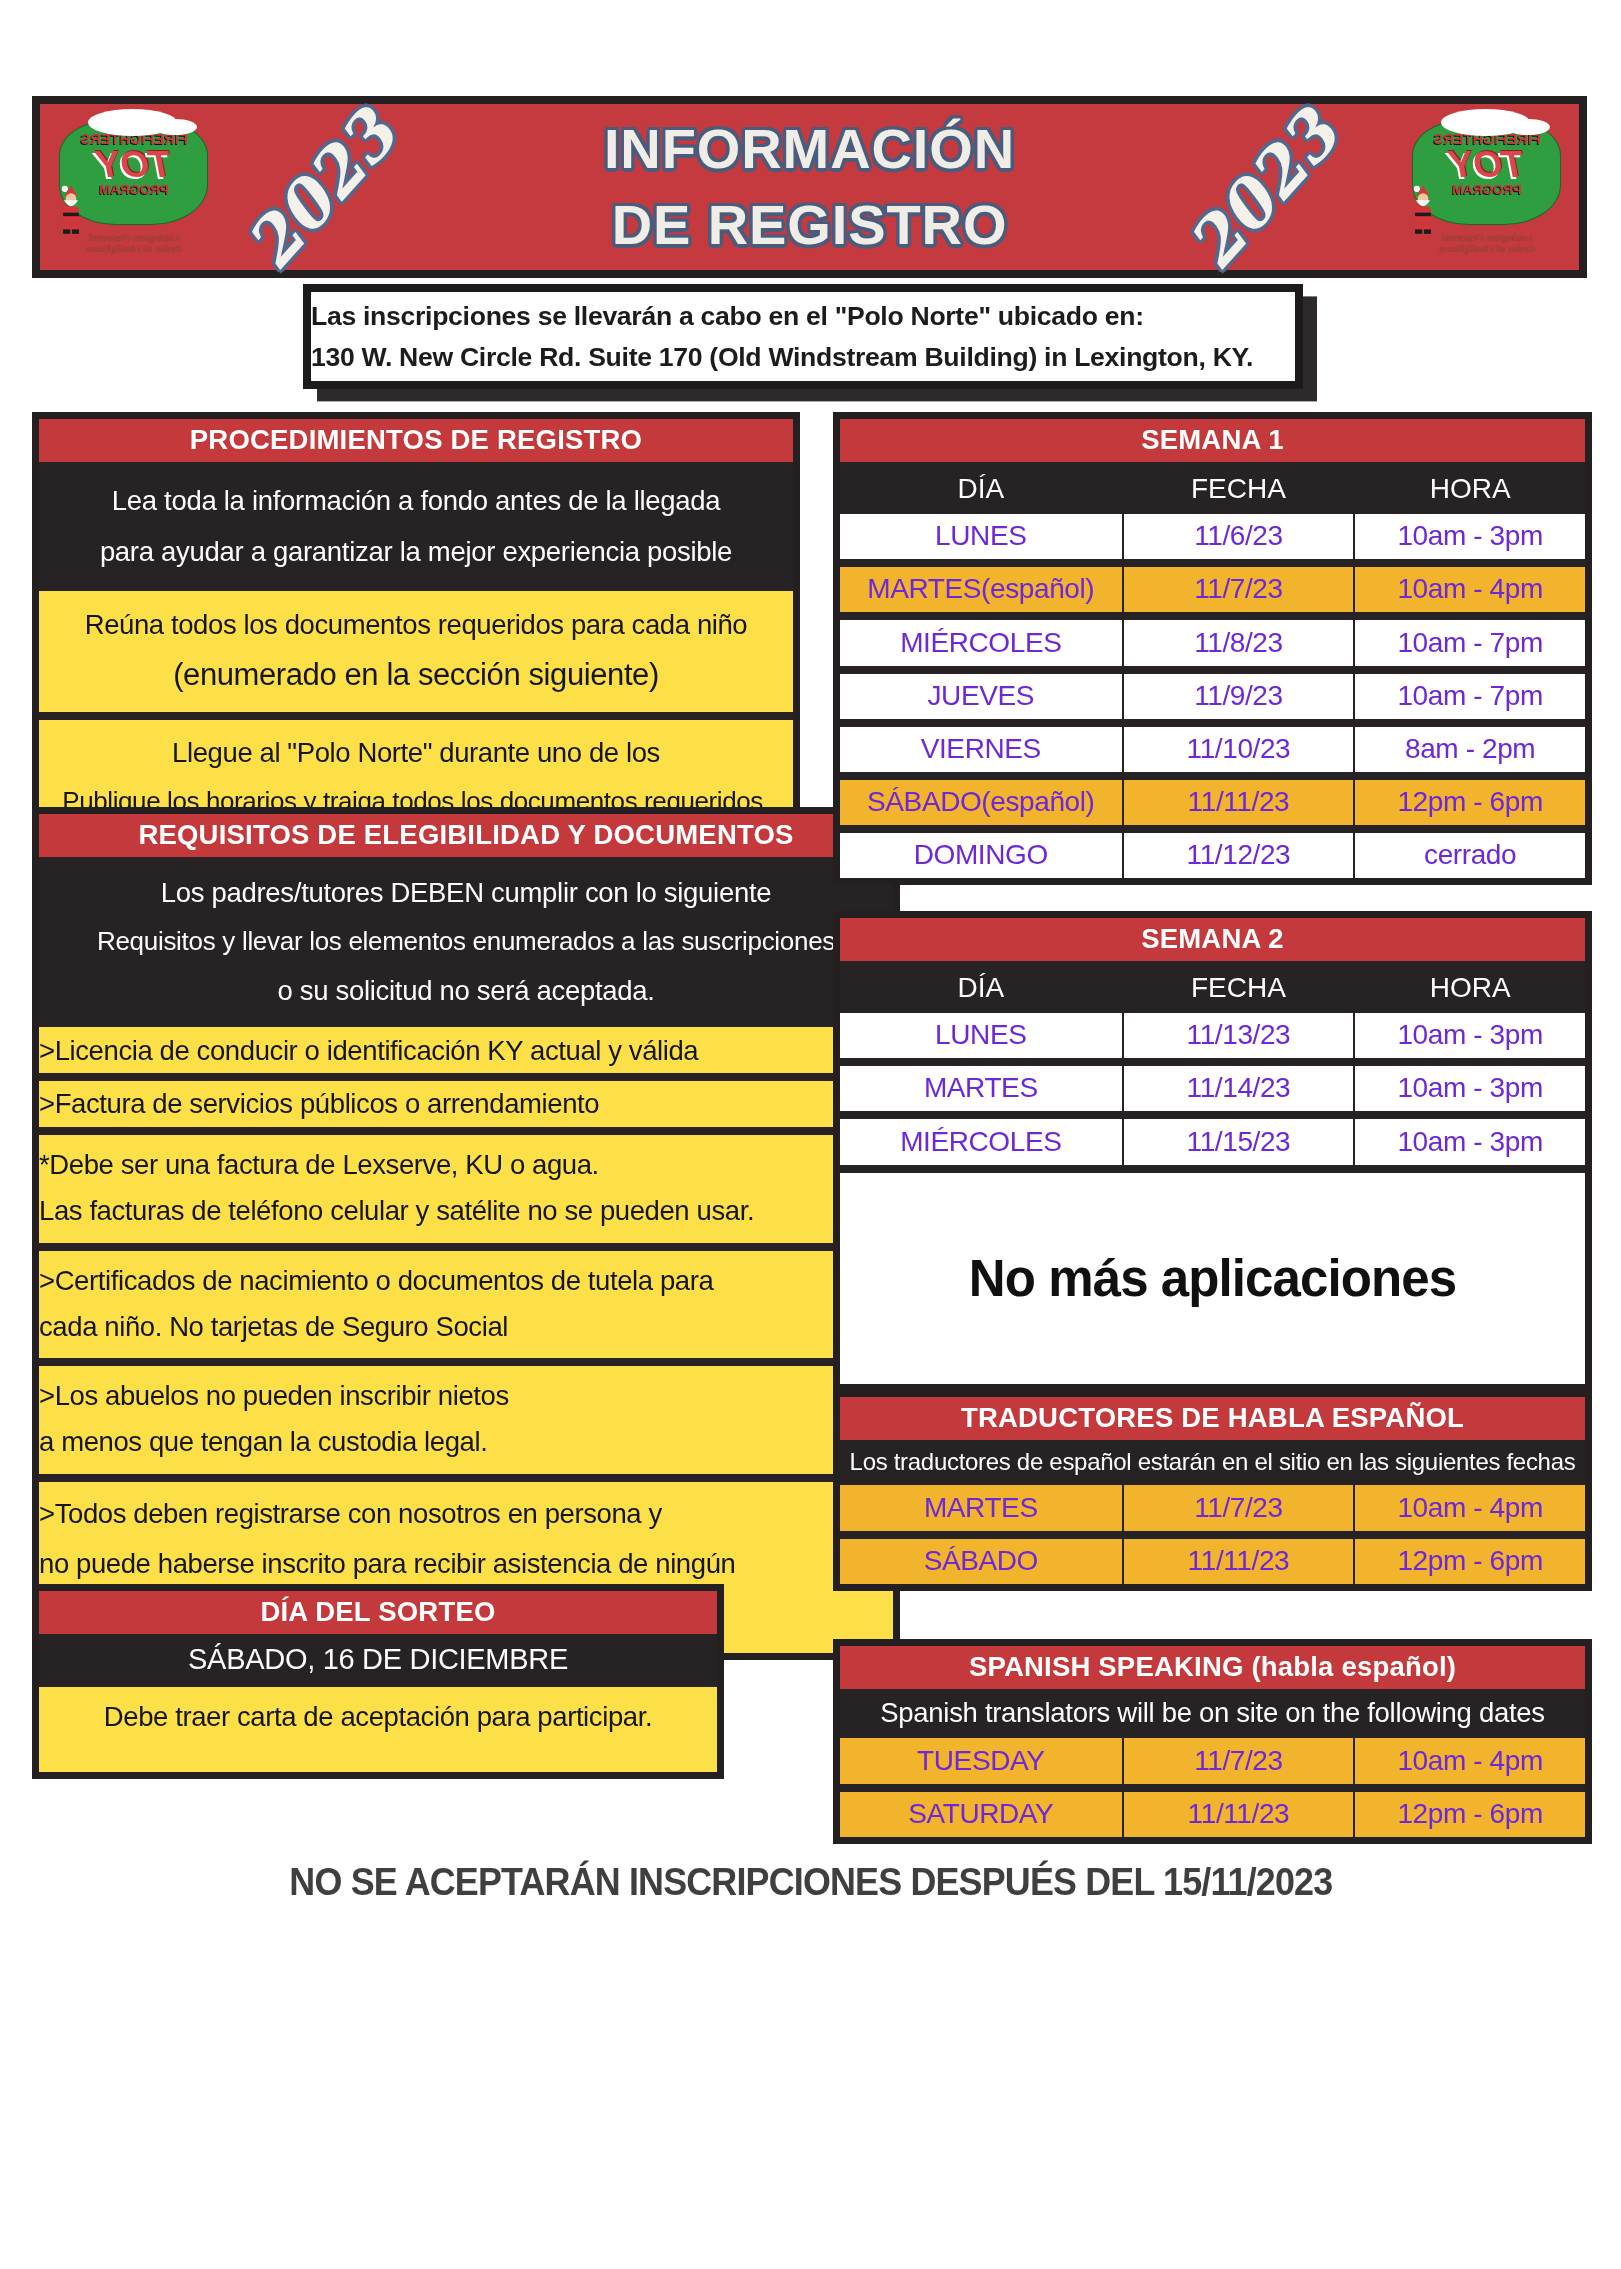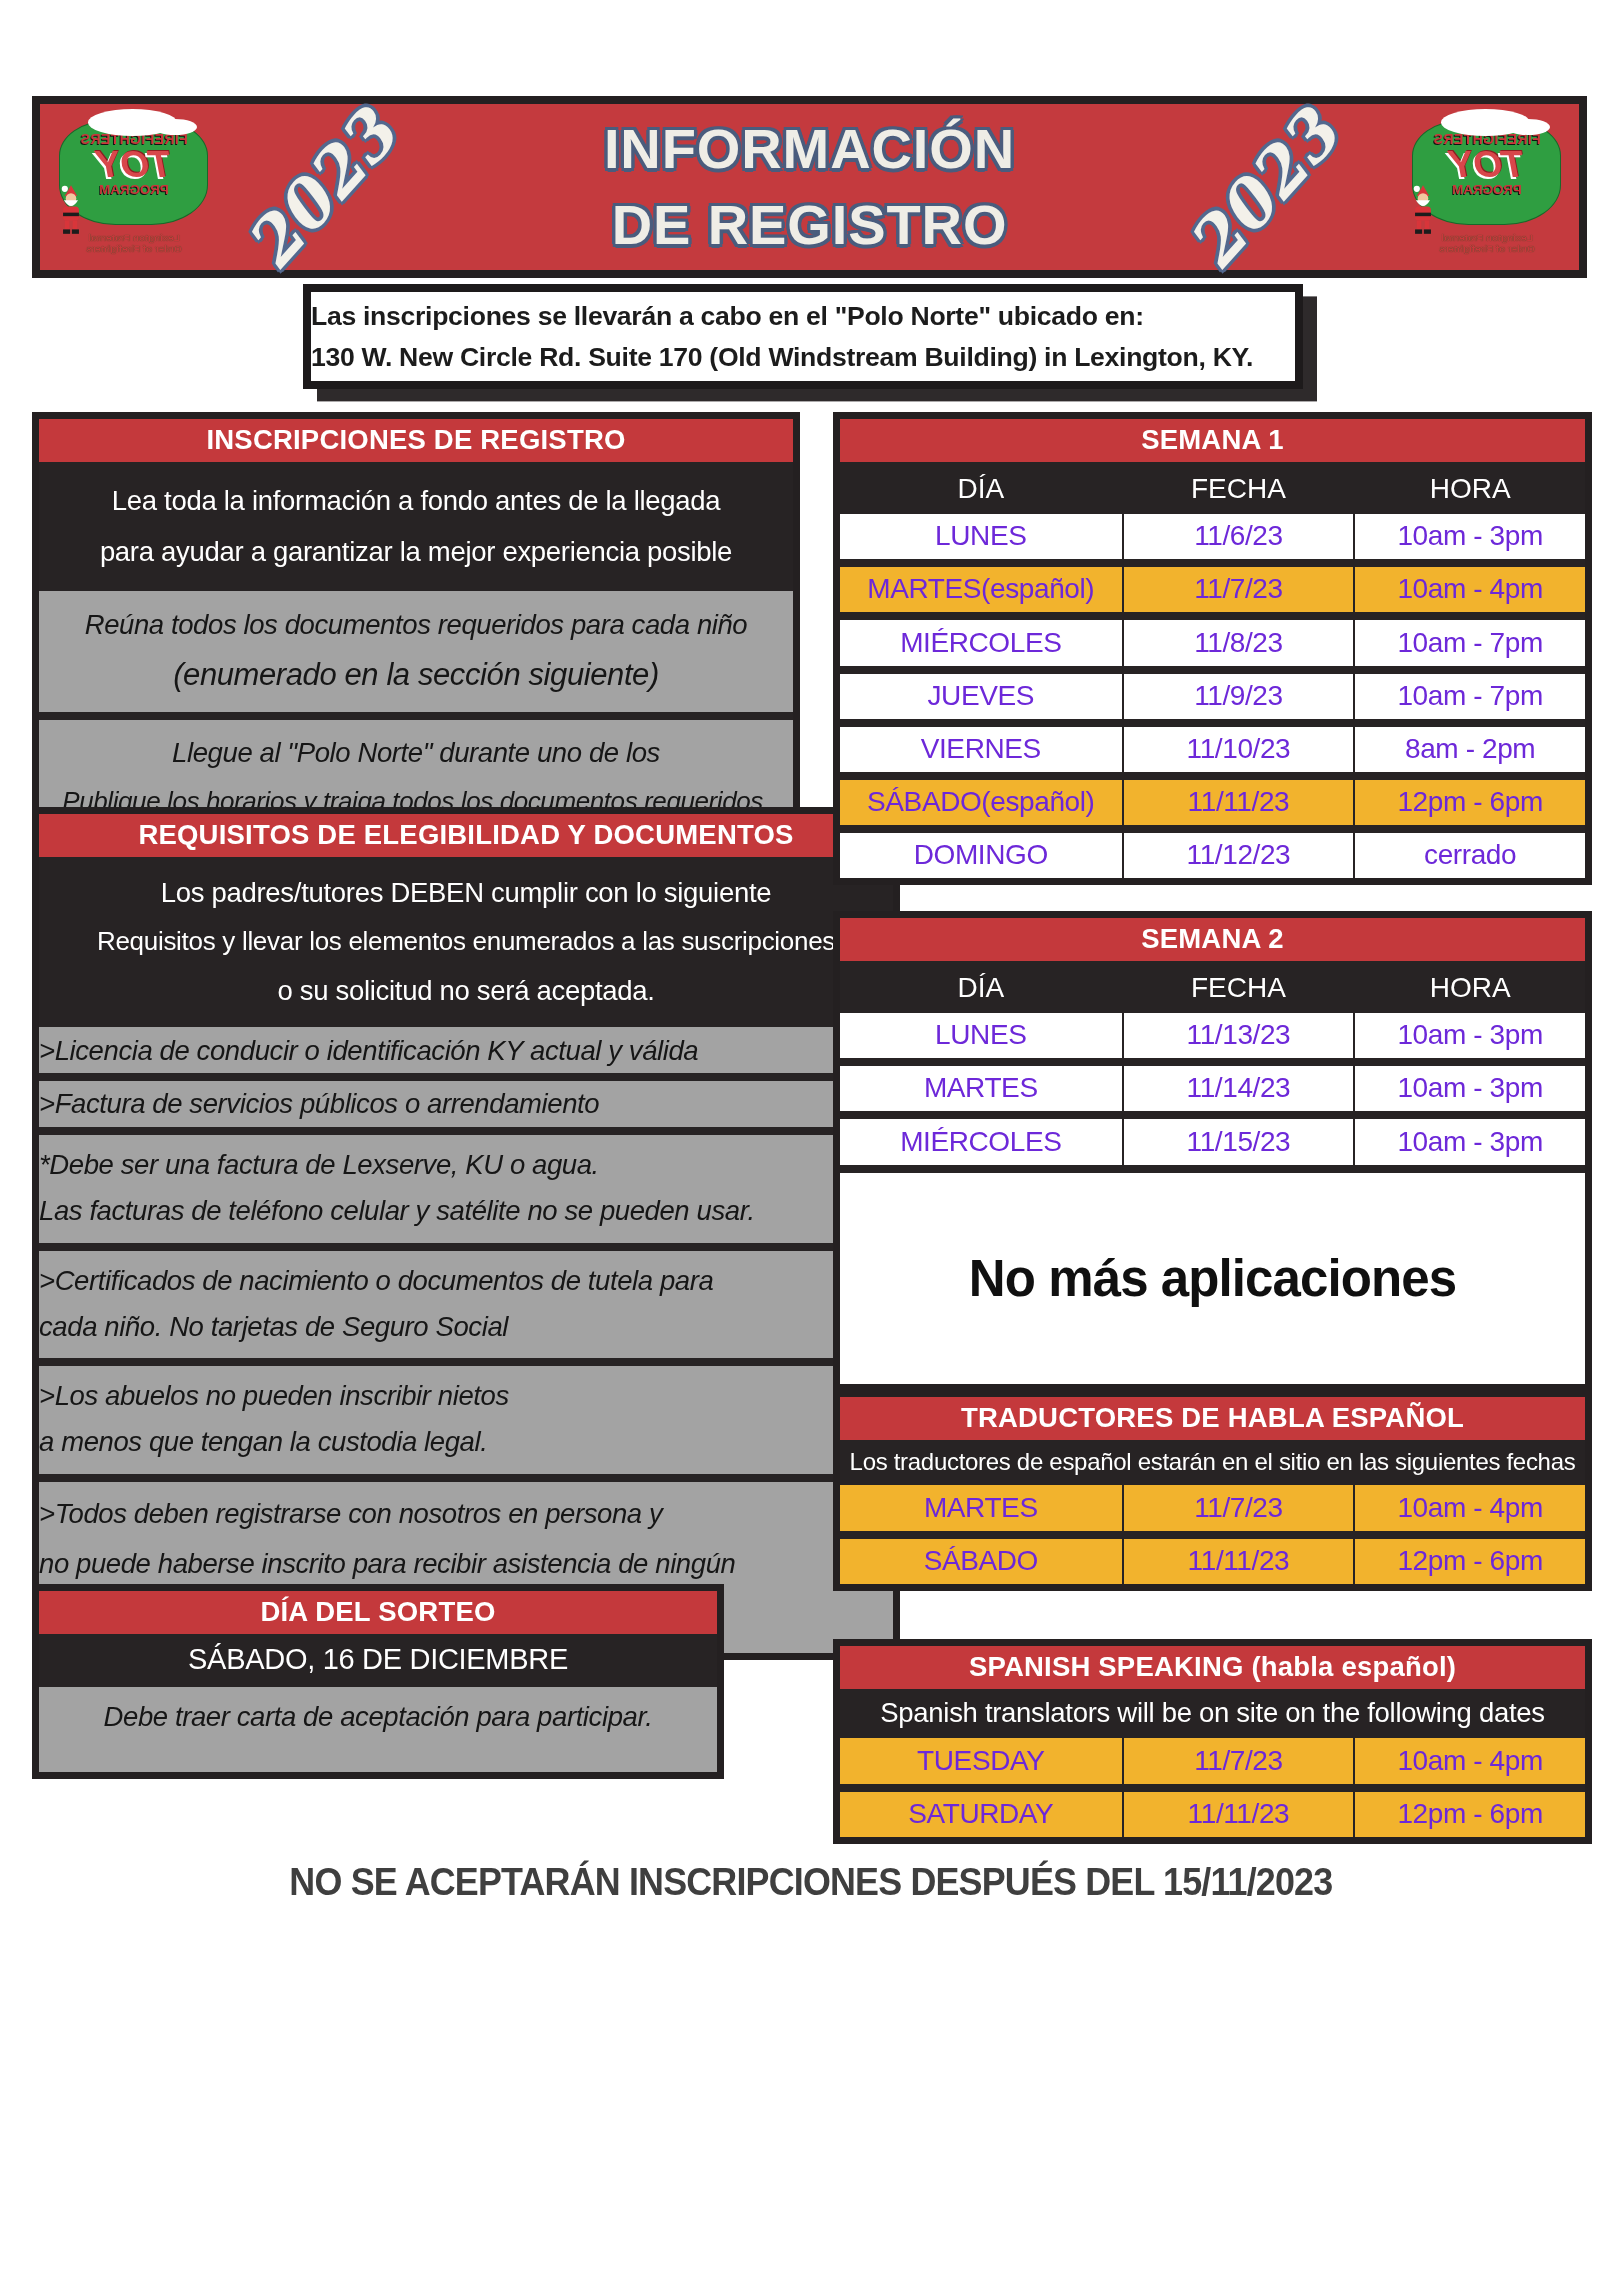--- a/index.html
+++ b/index.html
@@ -43,21 +43,21 @@
   .address{position:absolute;left:303px;top:284px;width:1000px;min-height:105px;background:#ffffff;
            border:8px solid #1D1A1B;box-sizing:border-box;box-shadow:14px 12.4px 0 0 #2E2A2B;
            display:flex;flex-direction:column;justify-content:center;text-align:left;}
   .address div{font-size:26.6px;font-weight:600;line-height:41px;color:#1c1c1c;letter-spacing:-0.3px;}
 
   
   .panel{position:absolute;background:#272324;border:7px solid #242021;box-sizing:border-box;}
   .panel-hdr{background:#C4393C;color:#ffffff;text-align:center;font-weight:bold;font-size:27.5px;
              padding:5.3px 0 6.2px 0;letter-spacing:0.2px;}
   .dark-note{color:#ffffff;text-align:center;font-size:27.5px;letter-spacing:-0.3px;}
-  .white-row{background:#a3a3a3;color:#161616;font-size:27.5px;letter-spacing:-0.4px;margin-top:8px;font-style:italic;}
+  .white-row{background:#fde047;color:#161616;font-size:27.5px;letter-spacing:-0.4px;margin-top:8px;}
   .white-row.first{margin-top:0;}
   .center{text-align:center;}
   .leftpad{padding-left:8.9px;padding-right:5.3px;}
 
   
   .sec-procedures{left:32px;top:412px;width:768px;}
   .proc-intro{padding:12.4px 0 14px 0;line-height:51px;}
   .proc-rowA{padding:8.9px 0 12.4px 0;line-height:50px;}
   .proc-rowA .big{font-size:31px;}
   .proc-rowB{padding:8.9px 0 10.6px 0;line-height:48px;}
@@ -169,21 +169,21 @@
       </svg>
     </div>
   </header>
 
   <div class="address">
     <div>Las inscripciones se llevarán a cabo en el "Polo Norte" ubicado en:</div>
     <div>130 W. New Circle Rd. Suite 170 (Old Windstream Building) in Lexington, KY.</div>
   </div>
 
   <section class="panel sec-procedures">
-    <div class="panel-hdr">INSCRIPCIONES DE REGISTRO</div>
+    <div class="panel-hdr">PROCEDIMIENTOS DE REGISTRO</div>
     <div class="dark-note proc-intro">
       <div>Lea toda la información a fondo antes de la llegada</div>
       <div>para ayudar a garantizar la mejor experiencia posible</div>
     </div>
     <div class="white-row first center proc-rowA">
       <div>Reúna todos los documentos requeridos para cada niño</div>
       <div class="big">(enumerado en la sección siguiente)</div>
     </div>
     <div class="white-row center proc-rowB">
       <div>Llegue al "Polo Norte" durante uno de los</div>

